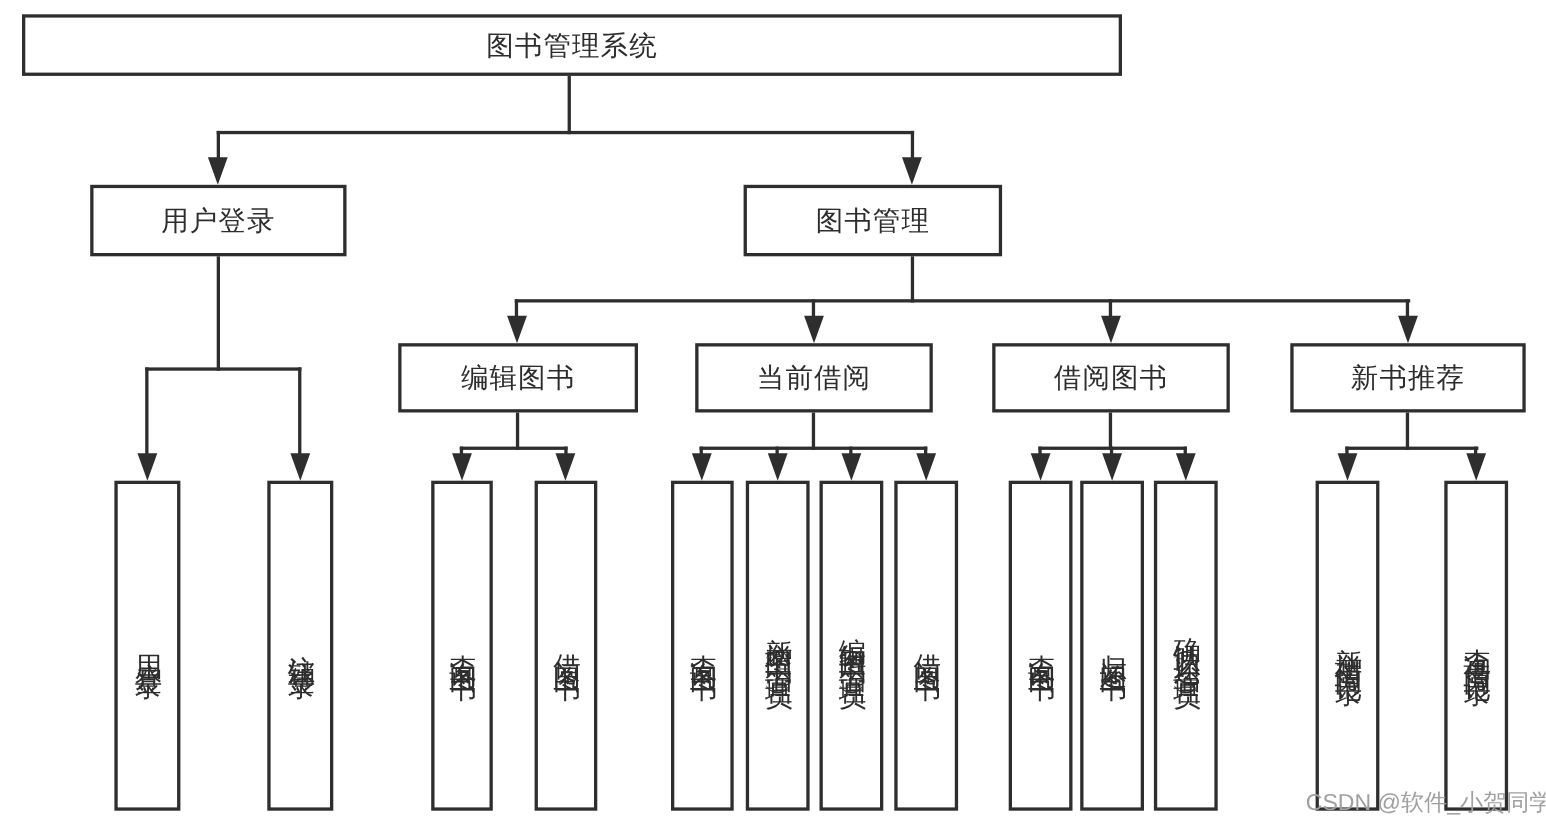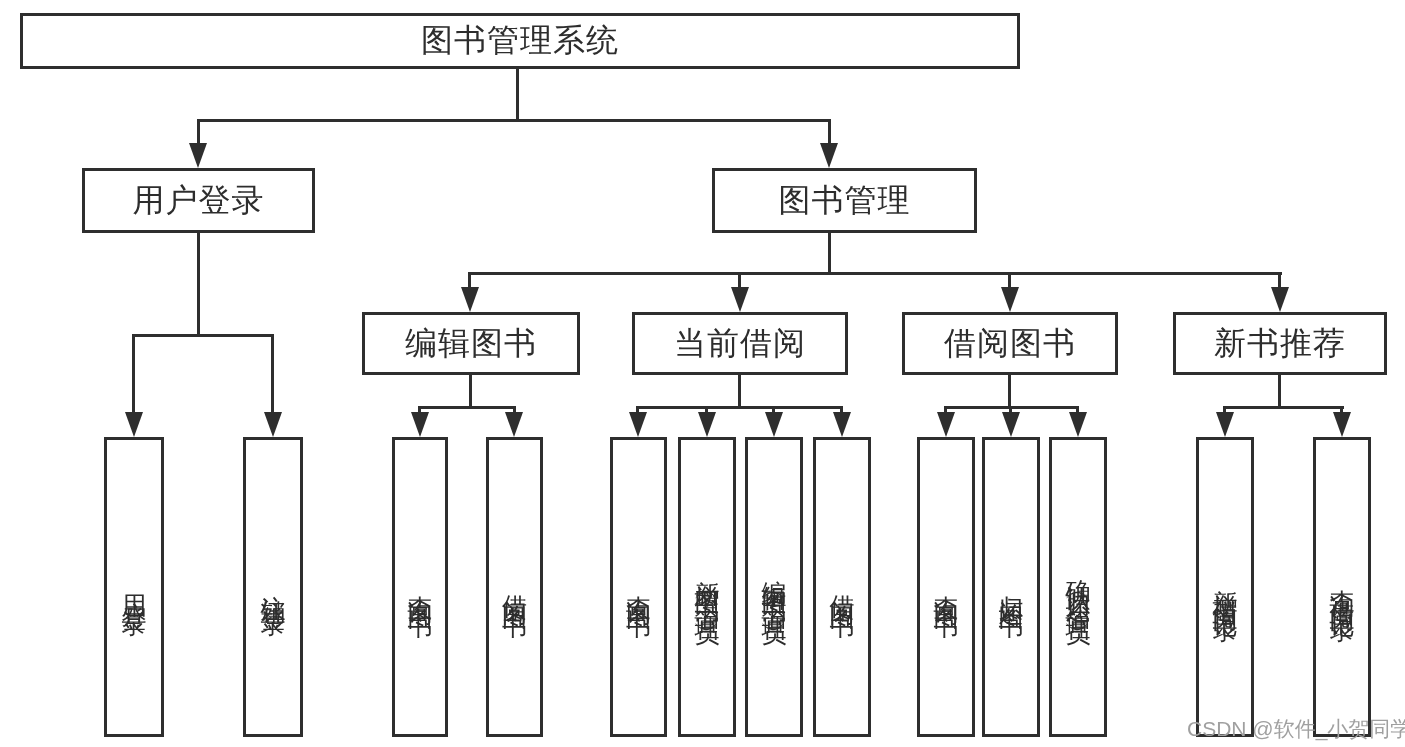--- a/index.html
+++ b/index.html
@@ -14,21 +14,21 @@
     background:var(--bg);
     font-family:"Liberation Sans","DejaVu Sans",sans-serif;
     color:var(--text);
   }
   .box{
     position:absolute;background:var(--bg);
     border:3px solid var(--line);box-sizing:border-box;
     display:flex;align-items:center;justify-content:center;
     color:var(--text);
   }
-  .h{font-size:32px;letter-spacing:1px}
+  .h{font-size:25px;letter-spacing:1px}
   .v{top:437px;height:300px;font-size:25px}
   .v .vtext{writing-mode:vertical-rl;text-orientation:mixed;line-height:1;letter-spacing:6px}
   .line{position:absolute;background:var(--line)}
   .arrow{
     position:absolute;width:0;height:0;
     border-left:9px solid transparent;border-right:9px solid transparent;
     border-top:25px solid var(--line);
   }
   .wm{position:absolute;left:1187px;top:715px;font-size:21px;color:var(--wm);white-space:nowrap}
 </style>
@@ -42,21 +42,21 @@
 <div class="line" style="left:516px;top:69px;width:3px;height:53px"></div>
 <div class="line" style="left:197px;top:119px;width:634px;height:3px"></div>
 <div class="line" style="left:197px;top:119px;width:3px;height:27px"></div>
 <div class="line" style="left:828px;top:119px;width:3px;height:27px"></div>
 <div class="arrow" style="left:189px;top:143px"></div>
 <div class="arrow" style="left:820px;top:143px"></div>
 
 <div class="box h" style="left:82px;top:168px;width:233px;height:65px">
   <span>用户登录</span>
 </div>
-<div class="box h" style="left:712px;top:168px;width:265px;height:65px">
+<div class="box h" style="left:676px;top:168px;width:235px;height:65px">
   <span>图书管理</span>
 </div>
 
 <div class="line" style="left:197px;top:233px;width:3px;height:104px"></div>
 <div class="line" style="left:132px;top:334px;width:142px;height:3px"></div>
 <div class="line" style="left:132px;top:334px;width:3px;height:80px"></div>
 <div class="line" style="left:271px;top:334px;width:3px;height:80px"></div>
 <div class="arrow" style="left:125px;top:412px"></div>
 <div class="arrow" style="left:264px;top:412px"></div>
 

